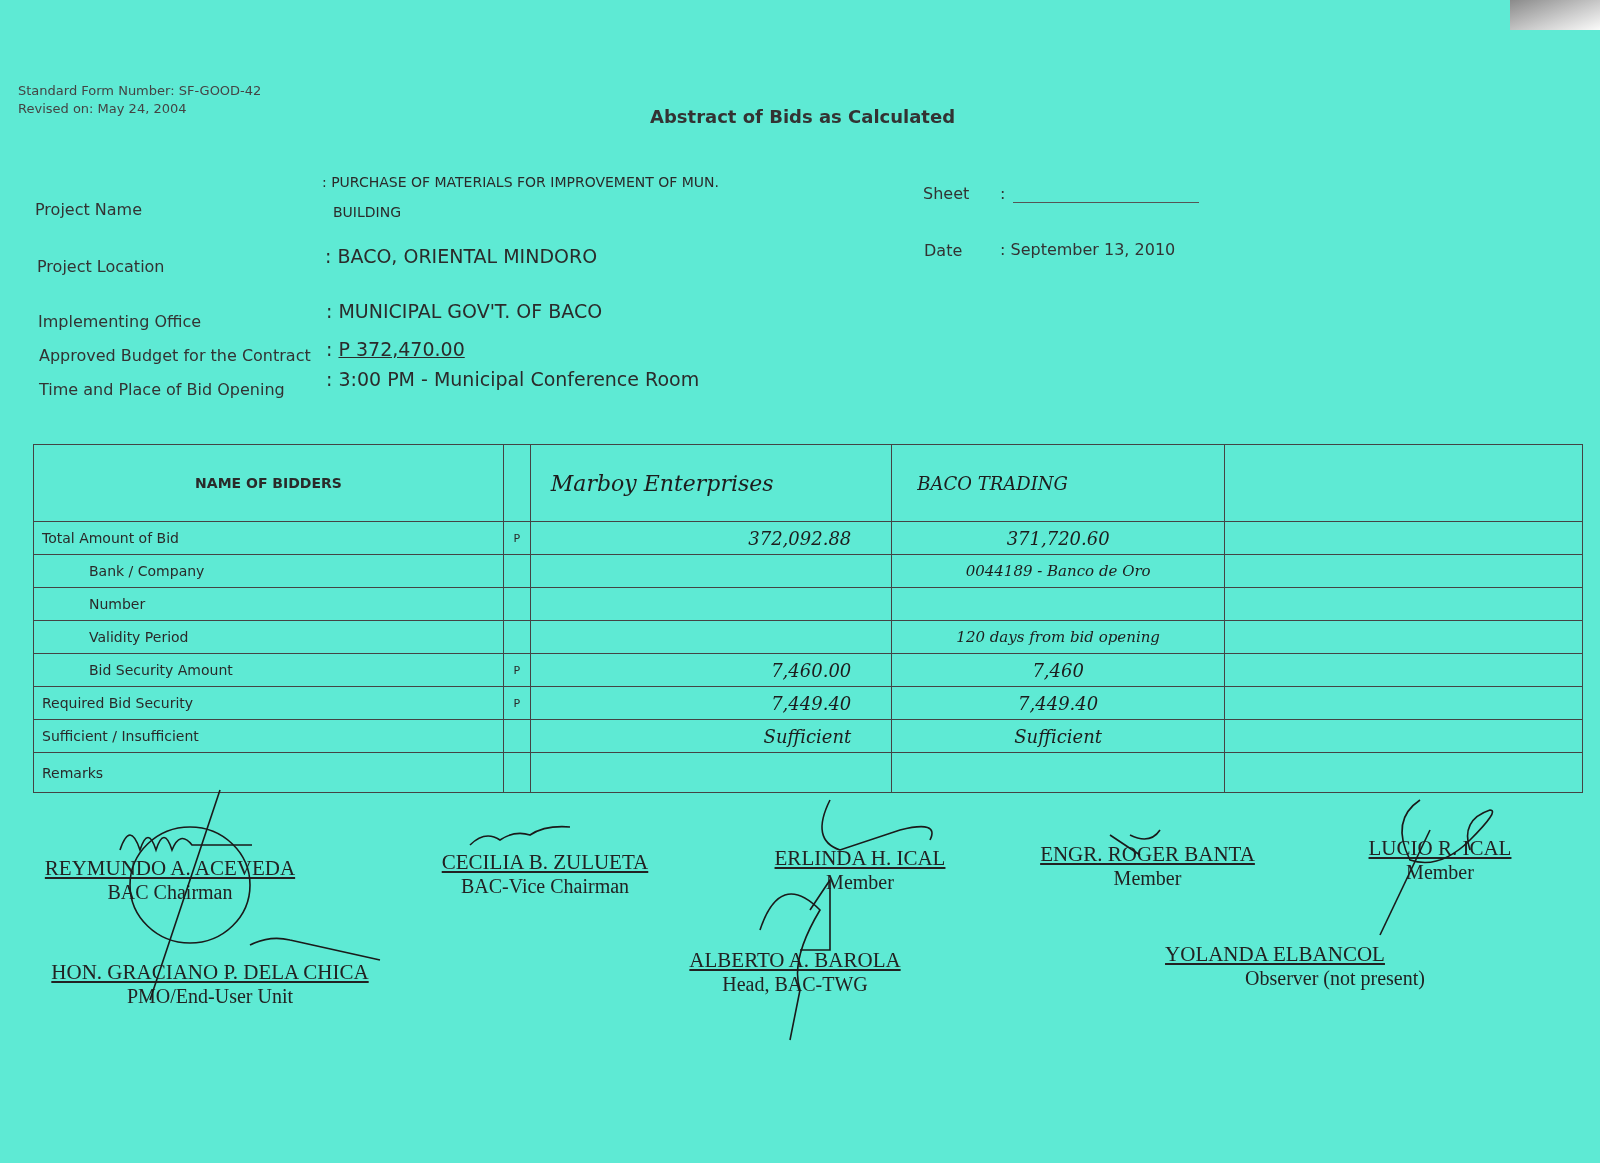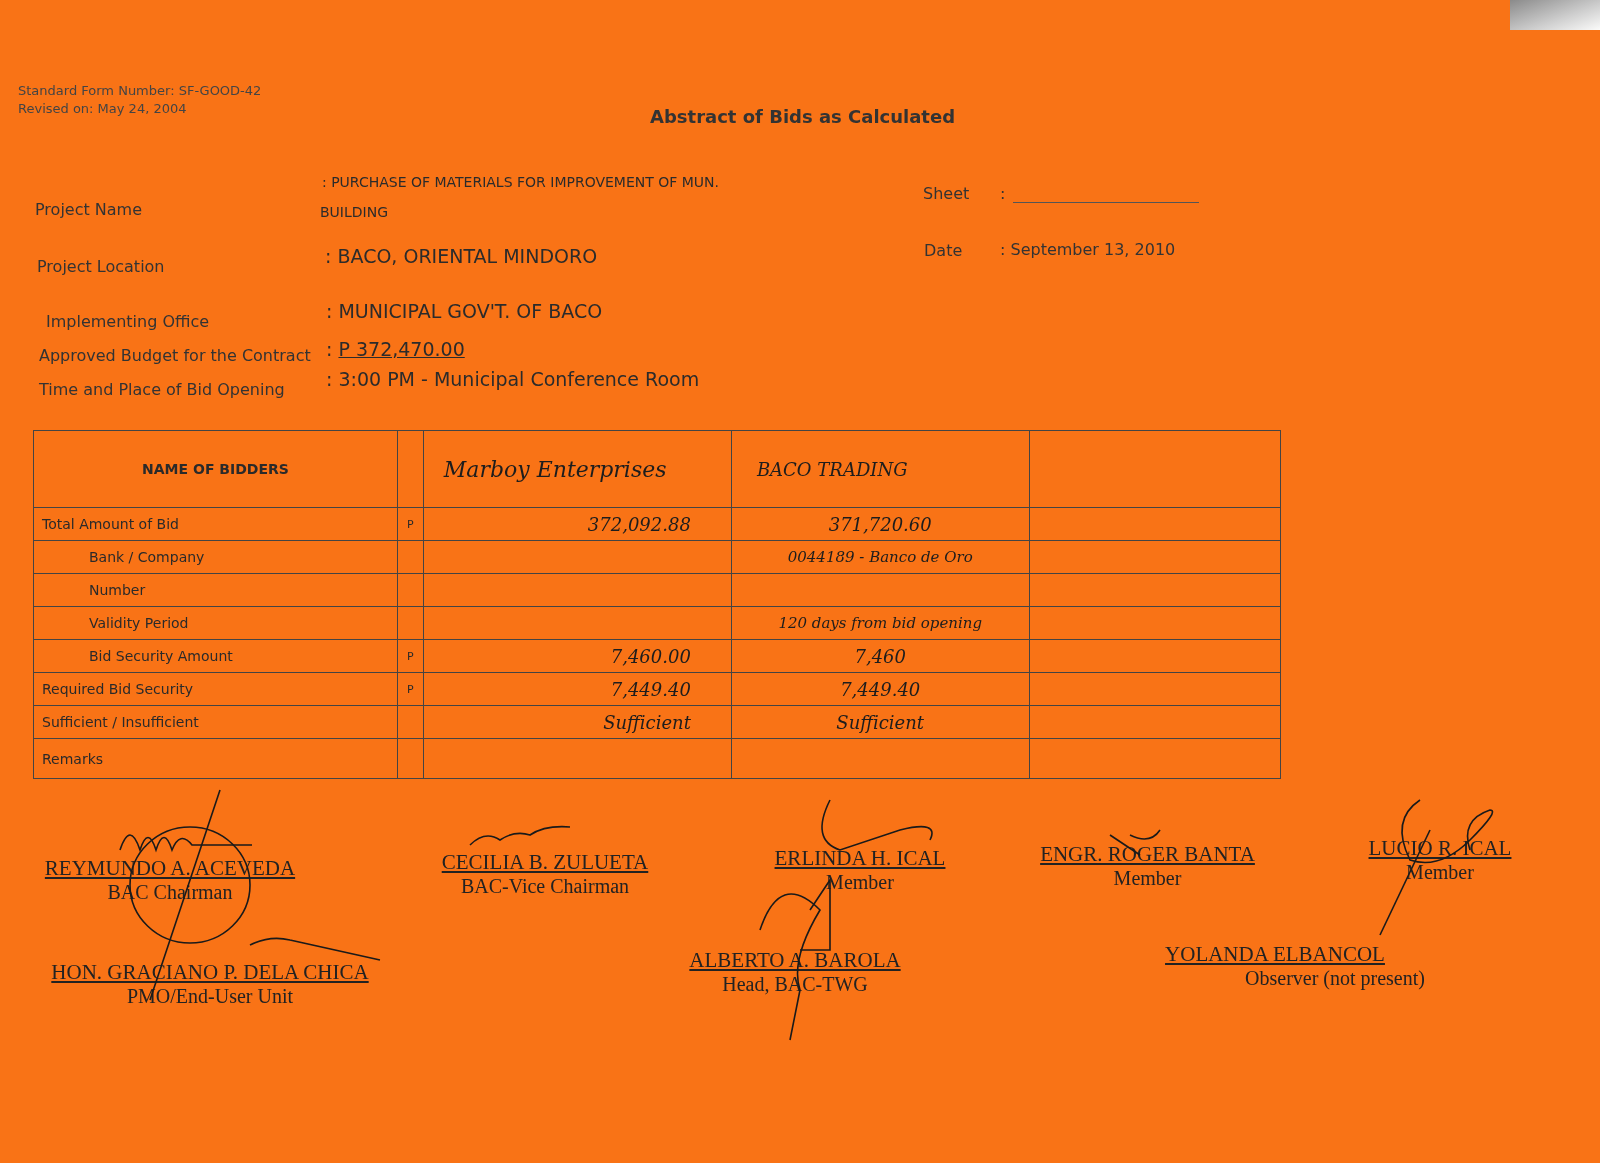--- a/index.html
+++ b/index.html
@@ -1,26 +1,26 @@
 <!DOCTYPE html>
 <html><head>
 <meta charset="utf-8">
 <style>
   html,body{margin:0;padding:0;}
   body{width:1600px;height:1163px;background:#f4f4f2;position:relative;overflow:hidden;font-family:"DejaVu Sans",sans-serif;color:#2a2a2a;}
-  .page{position:absolute;left:0;top:0;width:1600px;height:1163px;background:#f97316;}
+  .page{position:absolute;left:0;top:0;width:1600px;height:1163px;background:#5eead4;}
   .corner{position:absolute;right:0;top:0;width:90px;height:30px;background:linear-gradient(160deg,#8a8a8a 0%,#cfcfcf 60%,#fbfbfa 100%);}
   .formno{position:absolute;left:18px;top:82px;font-size:13px;line-height:18px;color:#444;}
   .title{position:absolute;left:650px;top:106px;font-size:18px;font-weight:bold;color:#333;}
   .lbl{position:absolute;font-size:16px;color:#333;}
   .val{position:absolute;font-size:19px;color:#2b2b2b;}
   .val.small{font-size:14px;}
   .sheetline{display:inline-block;width:186px;border-bottom:1px solid #555;height:14px;vertical-align:bottom;margin-left:8px;}
   .u{text-decoration:underline;}
-  table.bids{position:absolute;left:33px;top:430px;width:1248px;border-collapse:collapse;font-size:14px;}
+  table.bids{position:absolute;left:33px;top:444px;width:1550px;border-collapse:collapse;font-size:14px;}
   table.bids td{border:1.5px solid #444;height:32px;padding:0 8px;vertical-align:middle;}
   table.bids tr.head td{height:76px;}
   .hw{font-family:"DejaVu Serif",serif;font-style:italic;font-size:18px;color:#1d1d1d;}
   .c1{width:425px;} .c2{width:10px;text-align:center;font-size:11px;} .c3{width:310px;text-align:right;padding-right:40px !important;} .c4{width:305px;text-align:center;} .c5{width:360px;}
   .ind{padding-left:55px !important;}
   .sig{position:absolute;text-align:center;font-family:"Liberation Serif",serif;color:#222;}
   .sig .nm{font-size:21px;text-decoration:underline;}
   .sig .rl{font-size:20px;}
   svg.scribble{position:absolute;left:0;top:0;pointer-events:none;}
 </style>
@@ -32,26 +32,26 @@
 
   <div class="formno">
     <div>Standard Form Number: SF-GOOD-42</div>
     <div>Revised on: May 24, 2004</div>
   </div>
 
   <div class="title">Abstract of Bids as Calculated</div>
 
   <div class="lbl" style="left:35px;top:200px;">Project Name</div>
   <div class="val small" style="left:322px;top:174px;">: PURCHASE OF MATERIALS FOR IMPROVEMENT OF MUN.</div>
-  <div class="val small" style="left:320px;top:204px;">BUILDING</div>
+  <div class="val small" style="left:333px;top:204px;">BUILDING</div>
 
   <div class="lbl" style="left:37px;top:257px;">Project Location</div>
   <div class="val" style="left:325px;top:245px;">: BACO, ORIENTAL MINDORO</div>
 
-  <div class="lbl" style="left:38px;top:312px;margin-left:8px;">Implementing Office</div>
+  <div class="lbl" style="left:38px;top:312px;">Implementing Office</div>
   <div class="val" style="left:326px;top:300px;">: MUNICIPAL GOV'T. OF BACO</div>
 
   <div class="lbl" style="left:39px;top:346px;">Approved Budget for the Contract</div>
   <div class="val" style="left:326px;top:338px;"><span>: </span><span class="u">P 372,470.00</span></div>
 
   <div class="lbl" style="left:39px;top:380px;">Time and Place of Bid Opening</div>
   <div class="val" style="left:326px;top:368px;">: 3:00 PM - Municipal Conference Room</div>
 
   <div class="lbl" style="left:923px;top:184px;">Sheet</div>
   <div class="lbl" style="left:1000px;top:184px;"><span>:</span><span class="sheetline"></span></div>

